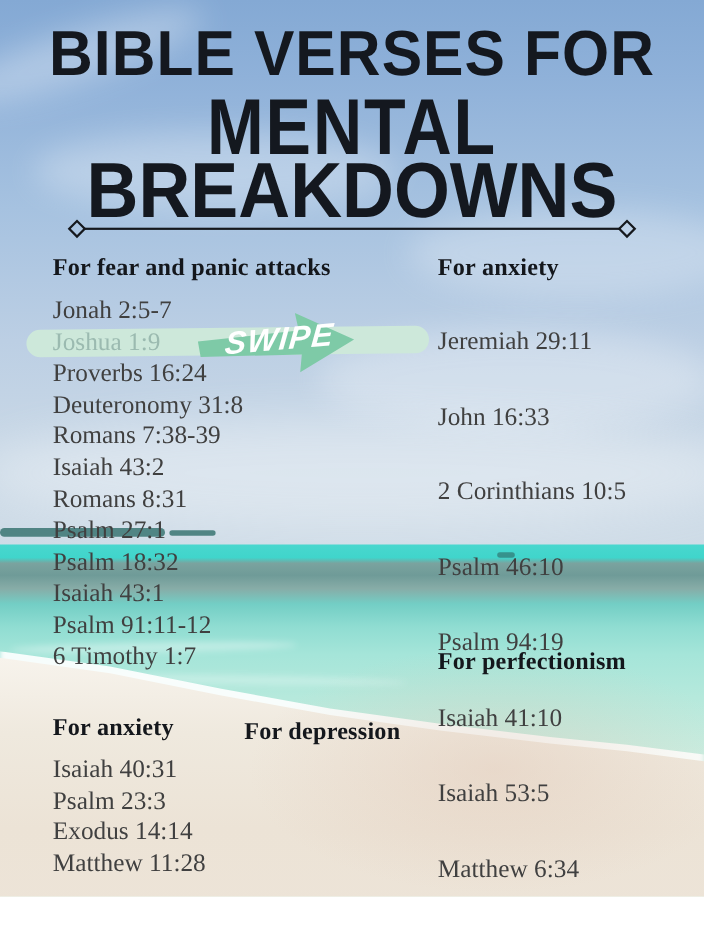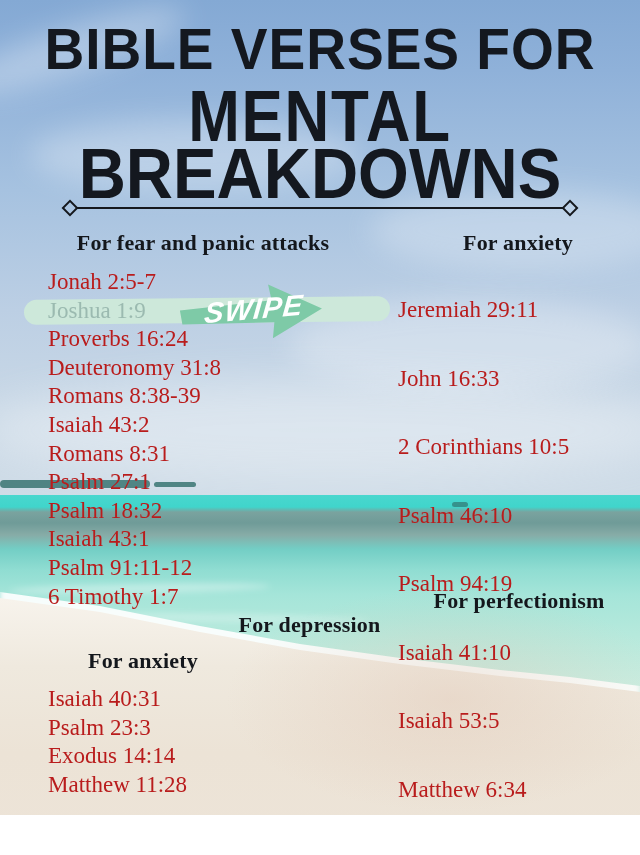--- a/index.html
+++ b/index.html
@@ -49,33 +49,33 @@
   .t2{top:80px;font-size:72px;letter-spacing:2px;transform:scaleX(.86);}
   .t3{top:138px;font-size:71px;letter-spacing:0;transform:scaleX(.92);}
 
   .divider{position:absolute;left:64px;right:64px;top:202px;height:12px;
            display:flex;align-items:center;}
   .divider .line{flex:1;height:2.5px;background:#15181d;}
   .diamond{width:8px;height:8px;border:2px solid #15181d;transform:rotate(45deg);background:transparent;flex:0 0 auto;}
 
   .sec{position:absolute;}
   .sec-heading{margin:0;font-size:22px;font-weight:bold;color:#14171c;line-height:26px;
-               font-family:"Liberation Serif", serif;letter-spacing:.2px;text-align:center;}
+               font-family:"Liberation Serif", serif;letter-spacing:.2px;}
   .verse-list{margin-top:12px;}
-  .verse{font-size:23px;color:#b91c1c;line-height:28.6px;white-space:nowrap;}
+  .verse{font-size:23px;color:#404040;line-height:28.6px;white-space:nowrap;}
 
   .sec-fear{left:48px;top:230px;width:310px;}
   .sec-anxiety{left:398px;top:230px;width:240px;}
   .sec-anxiety .verse{line-height:28.5px;margin-top:40px;}
   .sec-perfectionism{left:398px;top:588px;width:242px;}
   .sec-perfectionism .verse-list{margin-top:10px;}
   .sec-perfectionism .verse{line-height:27.8px;}
   .sec-stress{left:48px;top:648px;width:190px;}
   .sec-stress .verse-list{margin-top:11px;}
-  .sec-depression{left:222px;top:612px;width:175px;}
+  .sec-depression{left:222px;top:652px;width:175px;}
   .sec-depression .verse-list{margin-top:8px;}
 
   .verse-hl{position:relative;color:#9bbab0;}
   .verse-hl::before{content:'';position:absolute;left:-24px;right:-32px;top:1px;bottom:3px;
                     background:#cde8da;border-radius:13px;z-index:-1;transform:rotate(-.6deg);}
 
   .swipe{position:absolute;left:180px;top:280px;width:146px;height:64px;transform:rotate(-2deg);}
   .swipe svg{position:absolute;left:0;top:0;}
   .swipe-label{position:absolute;left:14px;top:13px;width:120px;text-align:center;
                font-family:"Liberation Sans", sans-serif;font-weight:bold;font-style:italic;
@@ -114,21 +114,21 @@
       <span class="diamond"></span>
     </div>
 
     <section class="sec sec-fear">
       <h2 class="sec-heading">For fear and panic attacks</h2>
       <div class="verse-list">
           <div class="verse">Jonah 2:5-7</div>
           <div class="verse verse-hl">Joshua 1:9</div>
           <div class="verse">Proverbs 16:24</div>
           <div class="verse">Deuteronomy 31:8</div>
-          <div class="verse">Romans 8:38-39</div>
+          <div class="verse">Romans 7:38-39</div>
           <div class="verse">Isaiah 43:2</div>
           <div class="verse">Romans 8:31</div>
           <div class="verse">Psalm 27:1</div>
           <div class="verse">Psalm 18:32</div>
           <div class="verse">Isaiah 43:1</div>
           <div class="verse">Psalm 91:11-12</div>
           <div class="verse">6 Timothy 1:7</div>
         </div>
     </section>
 

